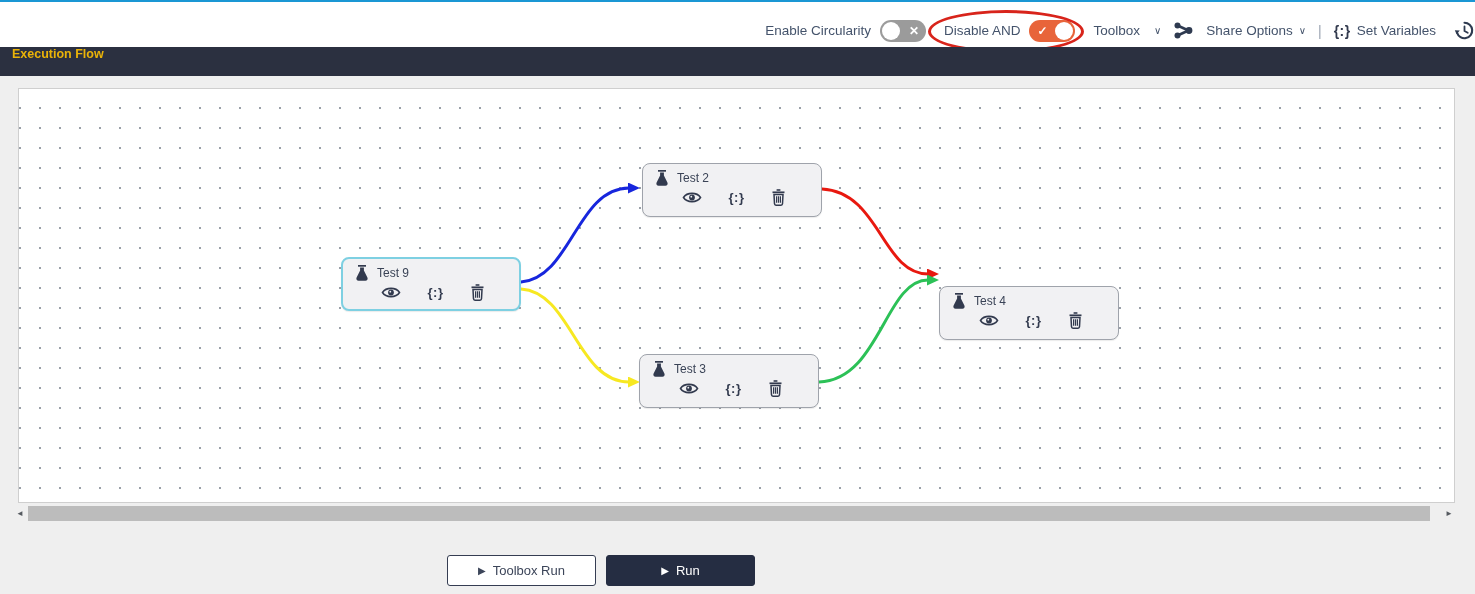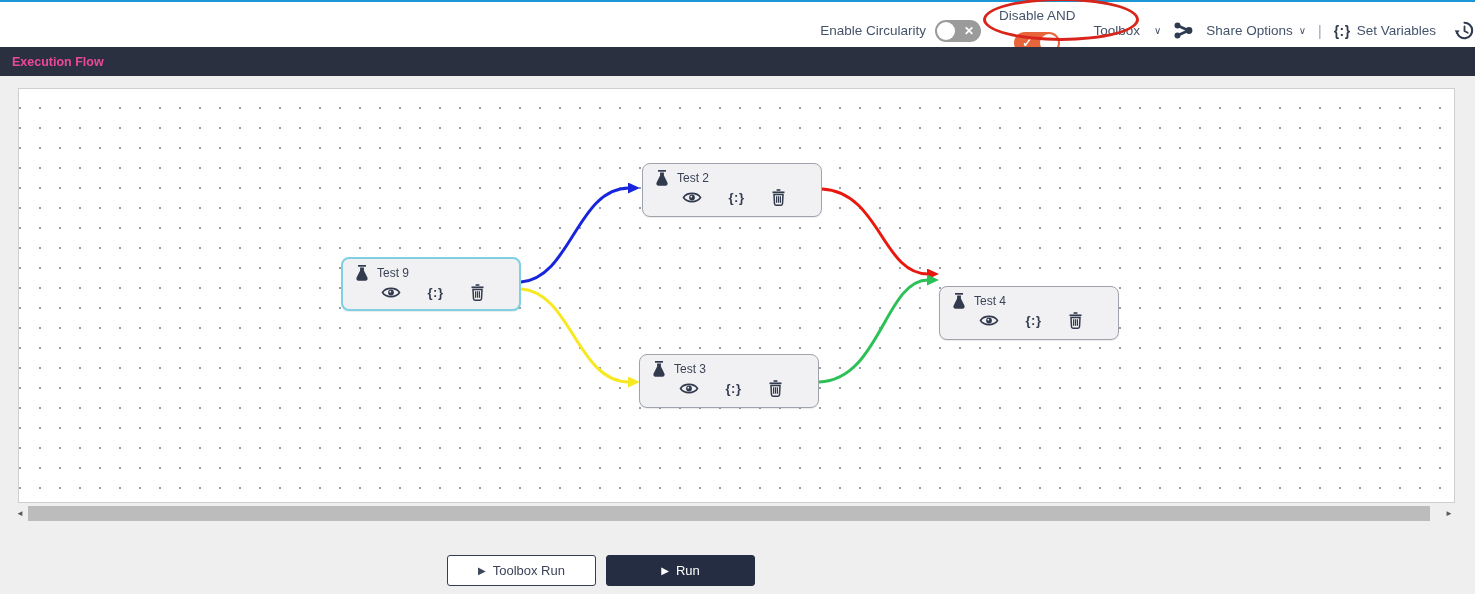--- a/index.html
+++ b/index.html
@@ -23,35 +23,35 @@
   .tb-group { display:flex; align-items:center; gap:9px; }
   .toggle { position:relative; width:46px; height:22px; border-radius:12px; cursor:pointer; flex:0 0 auto; }
   .toggle .knob { position:absolute; top:2px; width:18px; height:18px; border-radius:50%; background:#fff; }
   .toggle .glyph { position:absolute; top:0; height:22px; line-height:22px; color:#fff; font-weight:bold; font-size:12px; }
   .toggle.off { background:#9b9b9b; }
   .toggle.off .knob { left:2px; }
   .toggle.off .glyph { right:7px; }
   .toggle.on { background:#e8643a; }
   .toggle.on .knob { right:2px; }
   .toggle.on .glyph { left:8px; }
-  .annotated { position:relative; padding:0 6px;flex-direction:column; }
+  .annotated { position:relative; padding:0 6px; }
   .red-ellipse {
     position:absolute; left:-10px; top:-10px; width:156px; height:43px;
     border:3px solid #d8241b; border-radius:50%; pointer-events:none;
   }
   .chev { font-size:10px; margin-left:2px; color:#44536b; }
   .divider { color:#9aa3b2; font-size:14px; }
   .braces-glyph { font-weight:bold; font-size:14px; color:#323a4e; letter-spacing:0.5px; }
   .tb-icon { display:flex; align-items:center; }
 
   
   .panel-header {
     position:absolute; left:0; top:47px; width:100%; height:29px; background:#2b3040;
-    color:#ec4899; font-size:12.5px; font-weight:bold;
-    display:flex; align-items:center; padding-left:12px;
+    color:#eab308; font-size:12.5px; font-weight:bold;
+    display:flex; padding-left:12px;
   }
 
   
   .canvas {
     position:absolute; left:18px; top:88px; width:1437px; height:415px;
     background:#ffffff; border:1px solid #cfcfcf;
     background-image: radial-gradient(circle, #9aa0a8 1px, rgba(0,0,0,0) 1.3px);
     background-size: 20px 20px; background-position: 11px 9px;
   }
   .edges-layer { position:absolute; left:0; top:0; width:100%; height:100%; }

